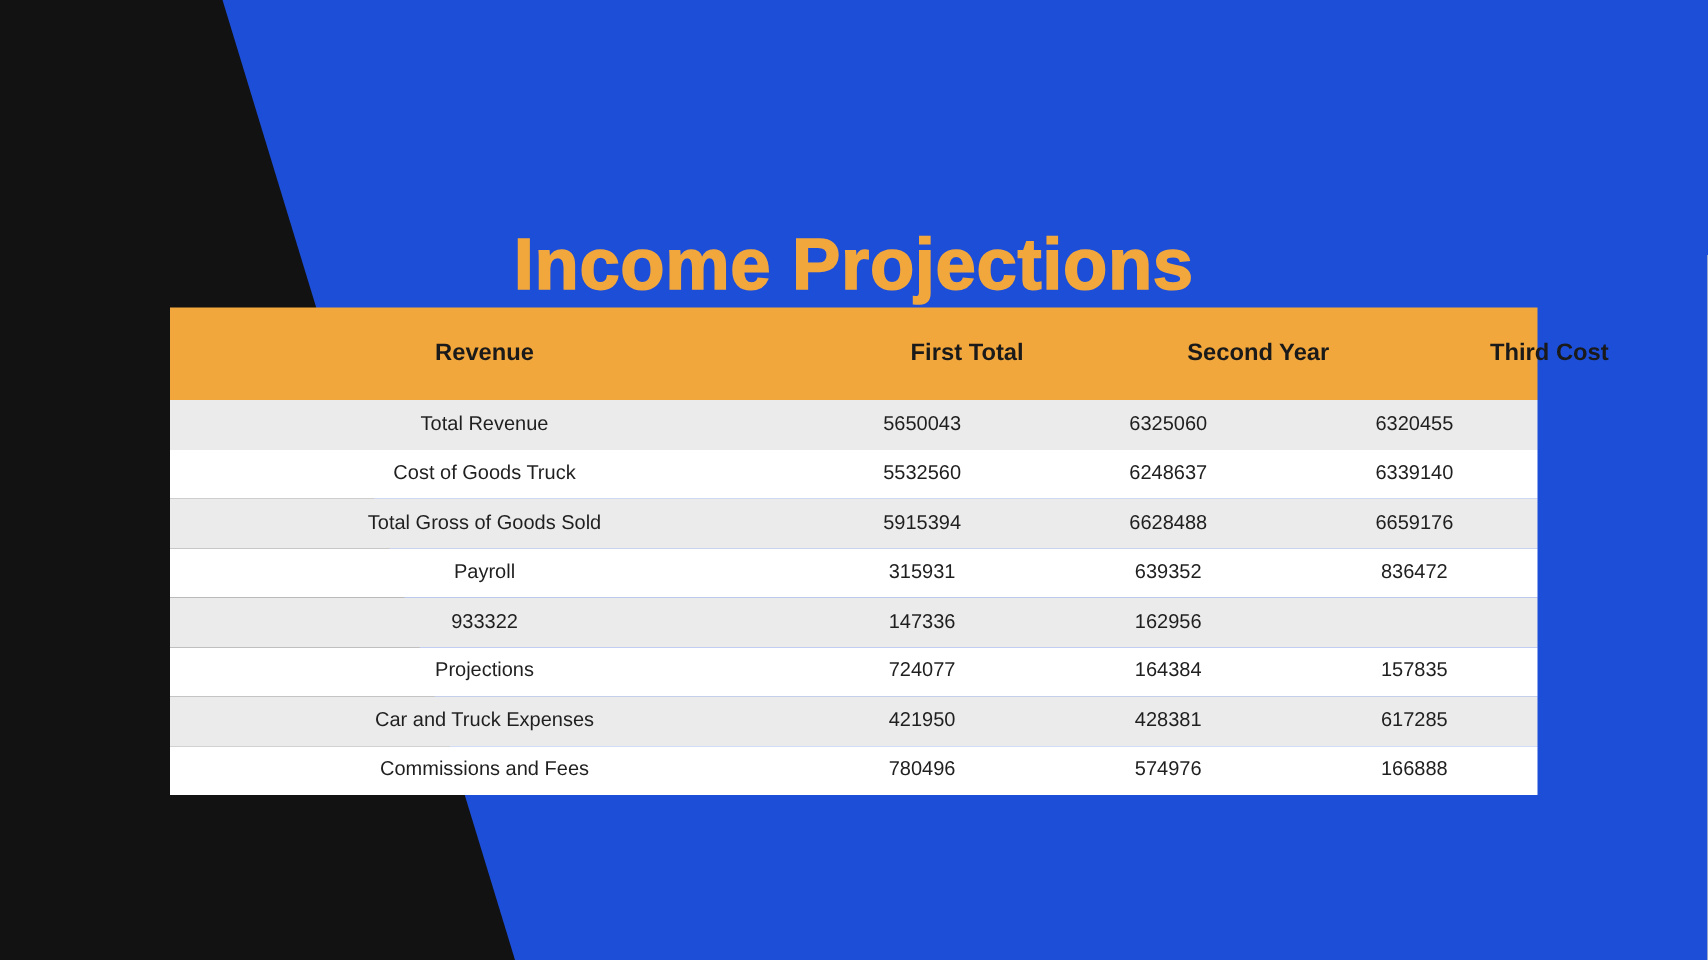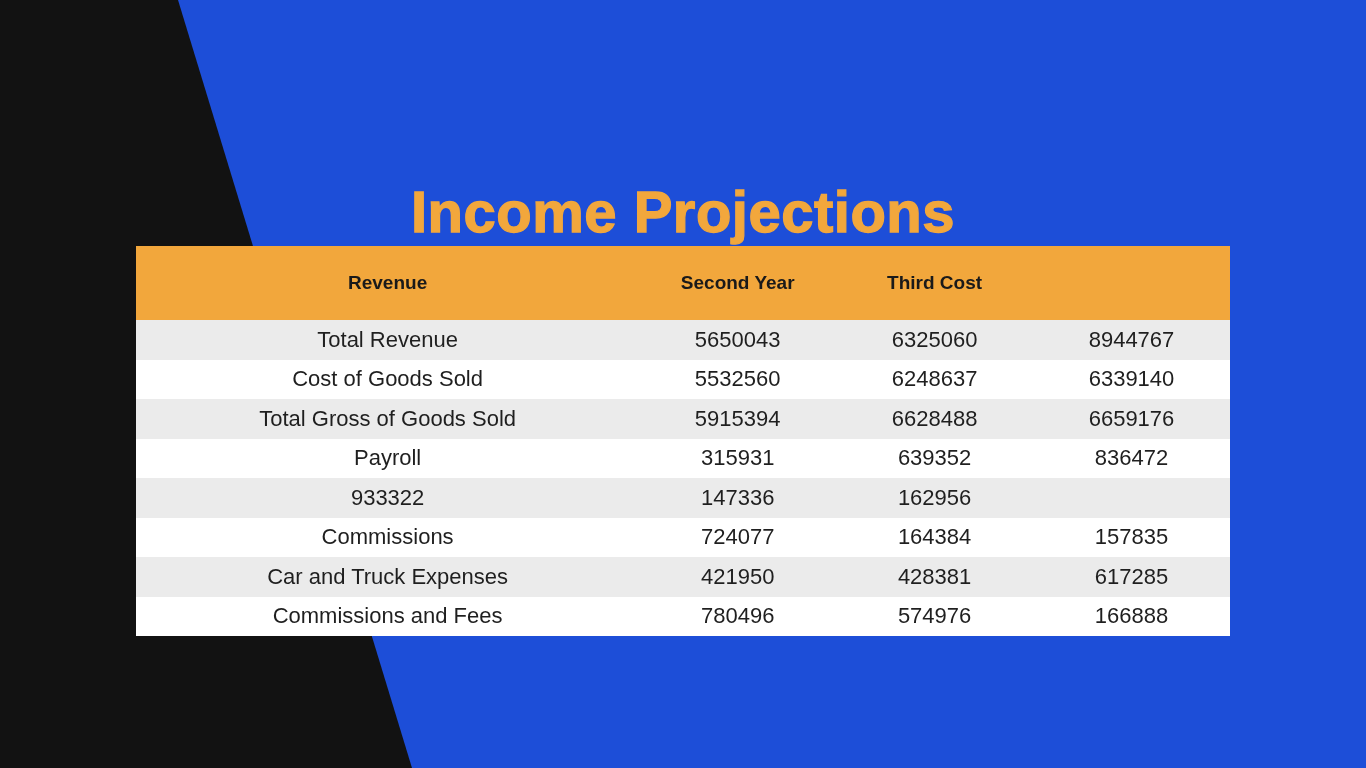--- a/index.html
+++ b/index.html
@@ -49,24 +49,25 @@
     grid-template-columns: 46% 18% 18% 18%;
     align-items: center;
     text-align: center;
   }
   .thead-row {
     height: 74px;
     background: var(--accent-orange, #F2A73C);
     font-weight: 700;
     font-size: 19px;
     color: var(--header-text, #1A1A1A);
+    gap: 36px;
   }
   .trow {
     height: 39.5px;
-    font-size: 22px;
+    font-size: 16px;
     color: var(--cell-text, #1F1F1F);
     background: var(--row-plain, #FFFFFF);
   }
   .tbody .trow:nth-child(odd) {
     background: var(--row-stripe, #EBEBEB);
   }
   .cell { padding: 0 4px; white-space: nowrap; }
 </style>
 </head>
 <body>
@@ -74,35 +75,36 @@
 <div class="slide">
 
   <div class="black-shape"></div>
 
   <h1 class="slide-title">Income Projections</h1>
 
   <div class="income-table">
 
     <div class="thead-row">
       <div class="cell">Revenue</div>
+      <div class="cell">First Total</div>
       <div class="cell">Second Year</div>
       <div class="cell">Third Cost</div>
     </div>
 
     <div class="tbody">
 
       <div class="trow">
         <div class="cell">Total Revenue</div>
         <div class="cell">5650043</div>
         <div class="cell">6325060</div>
-        <div class="cell">8944767</div>
+        <div class="cell">6320455</div>
       </div>
 
       <div class="trow">
-        <div class="cell">Cost of Goods Sold</div>
+        <div class="cell">Cost of Goods Truck</div>
         <div class="cell">5532560</div>
         <div class="cell">6248637</div>
         <div class="cell">6339140</div>
       </div>
 
       <div class="trow">
         <div class="cell">Total Gross of Goods Sold</div>
         <div class="cell">5915394</div>
         <div class="cell">6628488</div>
         <div class="cell">6659176</div>
@@ -116,21 +118,21 @@
         <div class="cell">836472</div>
       </div>
 
       <div class="trow">
         <div class="cell">933322</div>
         <div class="cell">147336</div>
         <div class="cell">162956</div>
       </div>
 
       <div class="trow">
-        <div class="cell">Commissions</div>
+        <div class="cell">Projections</div>
         <div class="cell">724077</div>
         <div class="cell">164384</div>
         <div class="cell">157835</div>
       </div>
 
       <div class="trow">
         <div class="cell">Car and Truck Expenses</div>
         <div class="cell">421950</div>
         <div class="cell">428381</div>
         <div class="cell">617285</div>

